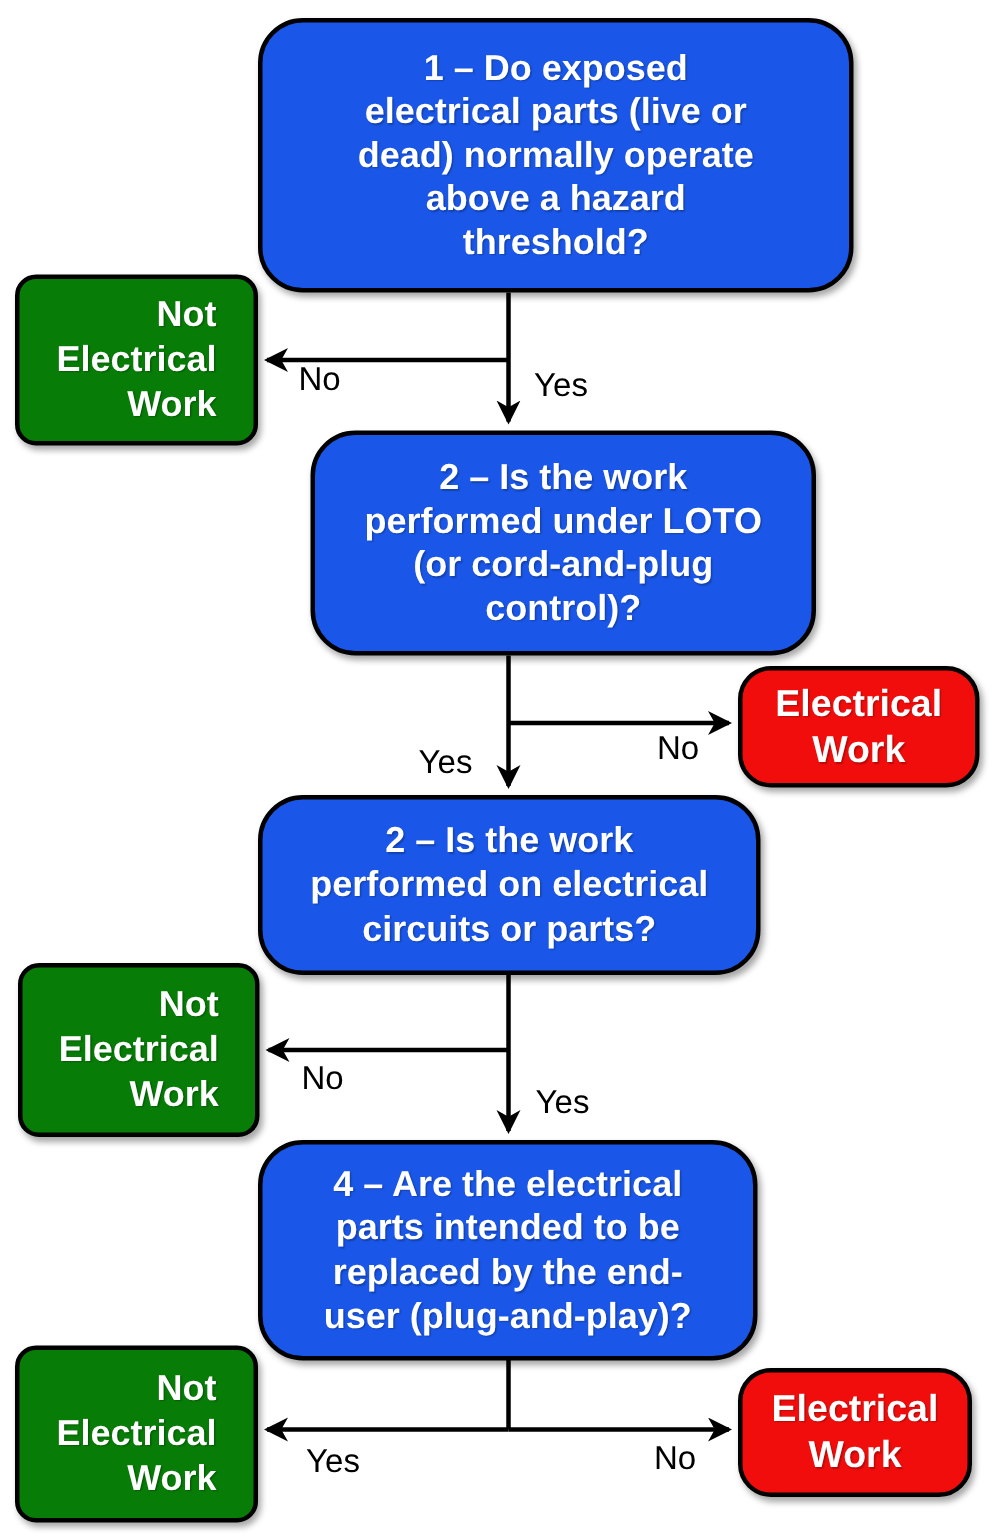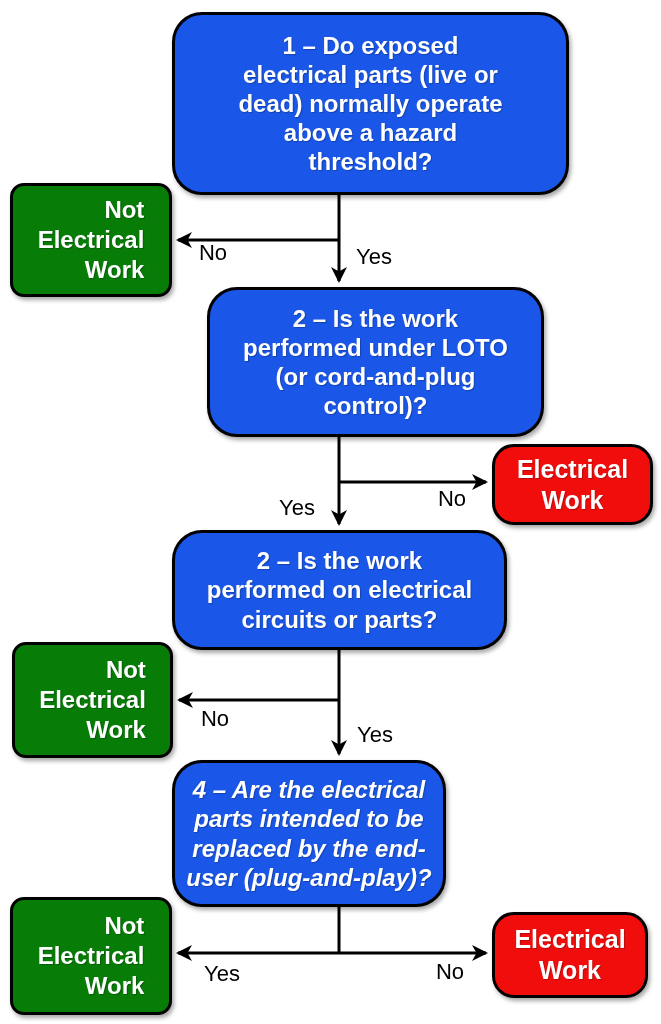--- a/index.html
+++ b/index.html
@@ -98,21 +98,21 @@
 (or cord-and-plug
 control)?</span>
   </div>
 
   <div class="node question" style="left:172px; top:530px; width:335px; height:120px;">
     <span class="node-label">2 – Is the work
 performed on electrical
 circuits or parts?</span>
   </div>
 
-  <div class="node question" style="left:172px; top:760px; width:274px; height:147px;font-style:italic;">
+  <div class="node question" style="left:172px; top:760px; width:333px; height:147px;">
     <span class="node-label">4 – Are the electrical
 parts intended to be
 replaced by the end-
 user (plug-and-play)?</span>
   </div>
 
   <div class="node outcome-green" style="left:10px; top:183px; width:162px; height:114px;">
     <span class="node-label">Not
 Electrical
 Work</span>

